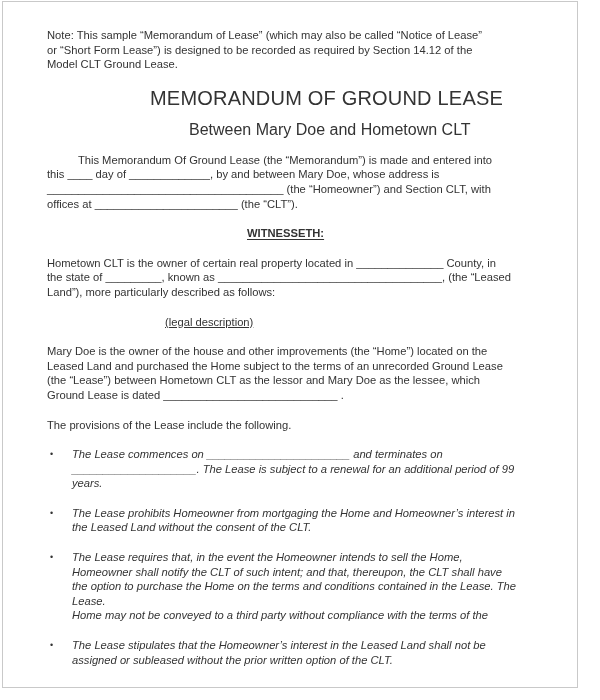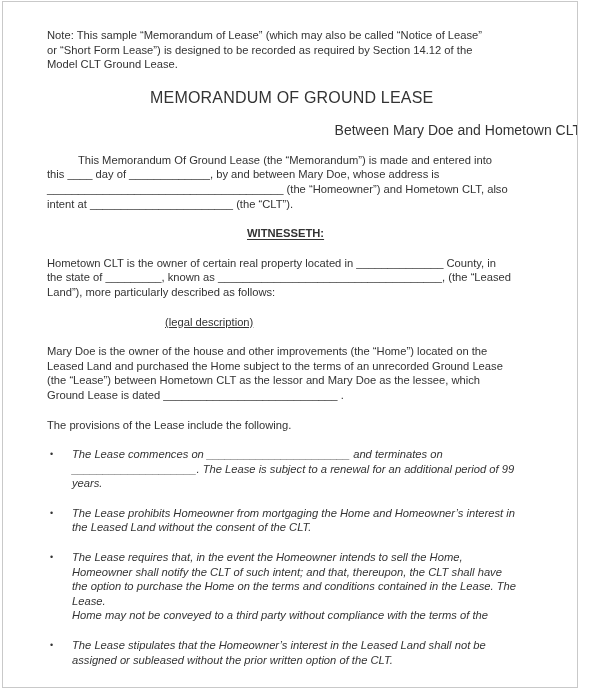--- a/index.html
+++ b/index.html
@@ -42,33 +42,32 @@
   }
   .line {
     white-space: pre;
   }
   .spacer-sm { height: 14px; }
   .spacer-md { height: 15px; }
   .spacer-lg { height: 16px; }
   .doc-title {
     text-align: left;
     padding-left: 103px;
-    font-size: 16px;
+    font-size: 20px;
     line-height: 20px;
     letter-spacing: 0.2px;
     color: #333333;
     white-space: pre;
   }
   .doc-subtitle {
     padding-left: 142px;
-    font-size: 14px;
+    font-size: 16px;
     line-height: 16px;
     color: #333333;
     white-space: pre;
-    text-align: right;
   }
   .witnesseth {
     padding-left: 200px;
     white-space: pre;
   }
   .witnesseth u {
     text-decoration: underline;
     text-underline-offset: 2px;
     font-weight: bold;
   }
@@ -113,22 +112,22 @@
 
     <div class="spacer-sm"></div>
 
     <div class="doc-subtitle">Between Mary Doe and Hometown CLT</div>
 
     <div class="spacer-md"></div>
 
     <div class="para">
       <div class="line">          This Memorandum Of Ground Lease (the “Memorandum”) is made and entered into</div>
       <div class="line">this ____ day of _____________, by and between Mary Doe, whose address is</div>
-      <div class="line">______________________________________ (the “Homeowner”) and Hometown CLT, also</div>
-      <div class="line">intent at _______________________ (the “CLT”).</div>
+      <div class="line">______________________________________ (the “Homeowner”) and Section CLT, with</div>
+      <div class="line">offices at _______________________ (the “CLT”).</div>
     </div>
 
     <div class="spacer-md"></div>
 
     <div class="witnesseth"><u>WITNESSETH:</u></div>
 
     <div class="spacer-md"></div>
 
     <div class="para">
       <div class="line">Hometown CLT is the owner of certain real property located in ______________ County, in</div>

